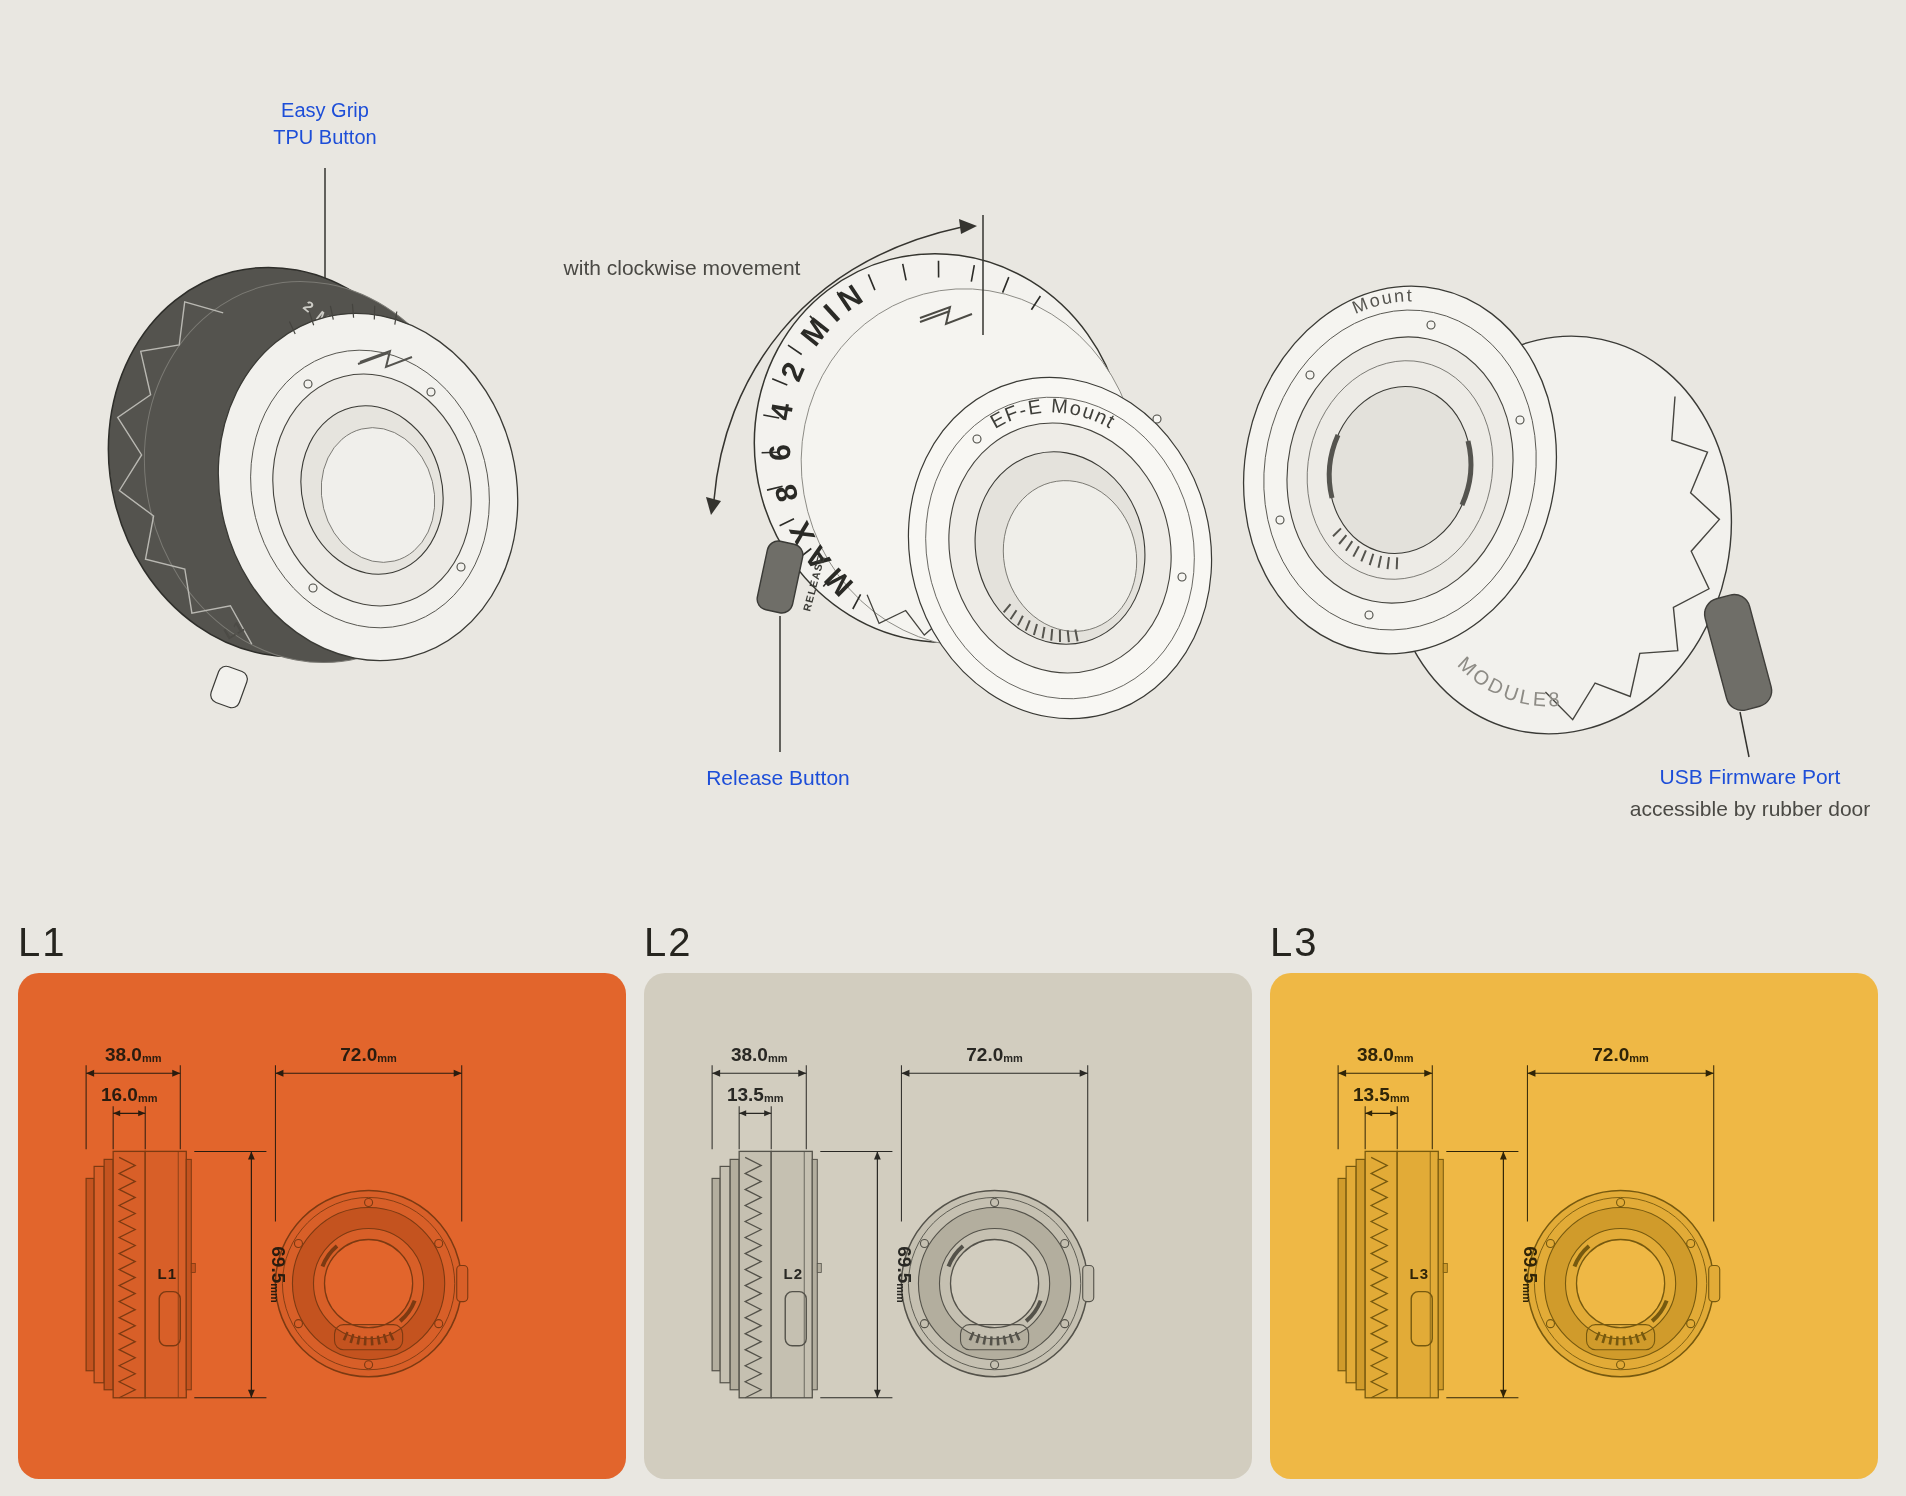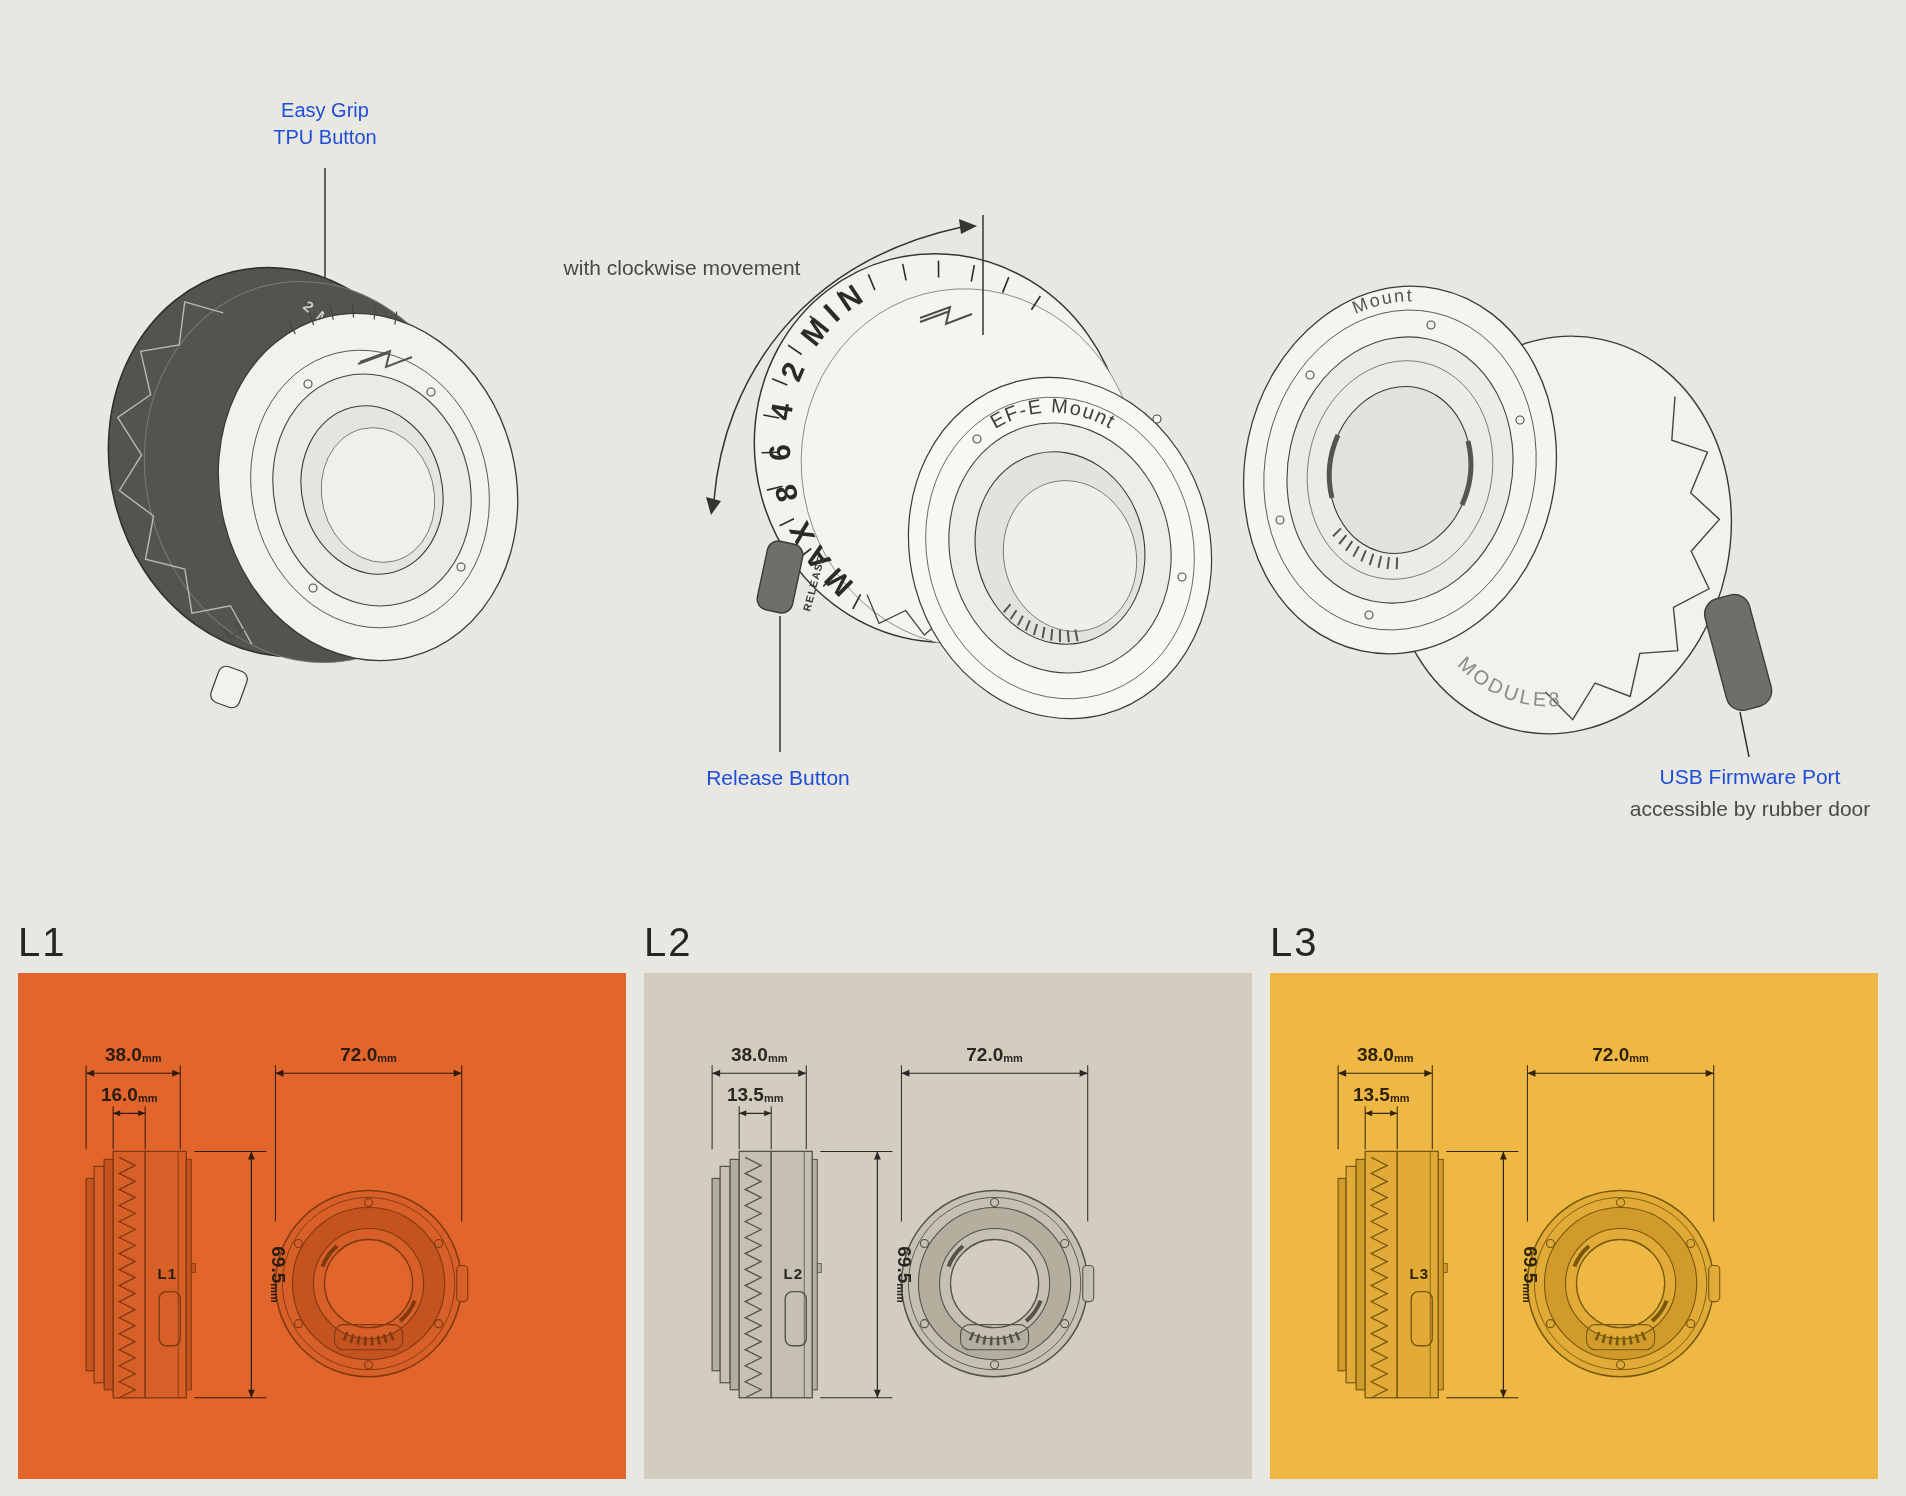--- a/index.html
+++ b/index.html
@@ -7,21 +7,21 @@
         font-family:"Liberation Sans",sans-serif;color:#32312d;}
   svg{display:block;}
   .scene{position:absolute;left:0;top:0;z-index:1;}
   .note{position:absolute;z-index:2;text-align:center;}
   .note .t1{font-size:21px;line-height:1.35;color:#1d4ed8;}
   .note .t2{font-size:21px;line-height:1.3;color:#4a4944;margin-top:4px;}
   .note-easy .t1{font-size:20px;}
   .note-adjust .t1{font-size:24px;}
   .panel-header{position:absolute;z-index:2;font-size:40px;letter-spacing:2px;color:#26251f;}
   .panel-col{position:absolute;top:973px;width:608px;height:506px;z-index:2;}
-  .panel-bg{position:absolute;inset:0;background:var(--bg);}
+  .panel-bg{position:absolute;inset:0;background:var(--bg);border-radius:21px;}
   .panel-bg svg{width:100%;height:100%;}
   .dim{font-size:19px;font-weight:bold;fill:var(--ink);}
   .dim .unit{font-size:11px;font-weight:bold;}
   .engrave{font-size:15px;font-weight:bold;letter-spacing:1px;fill:var(--ink);}
   .hiddefs{position:absolute;width:0;height:0;overflow:hidden;}
 </style>
 </head>
 <body>
 
 <div class="page" style="background: rgb(233, 231, 225);">

